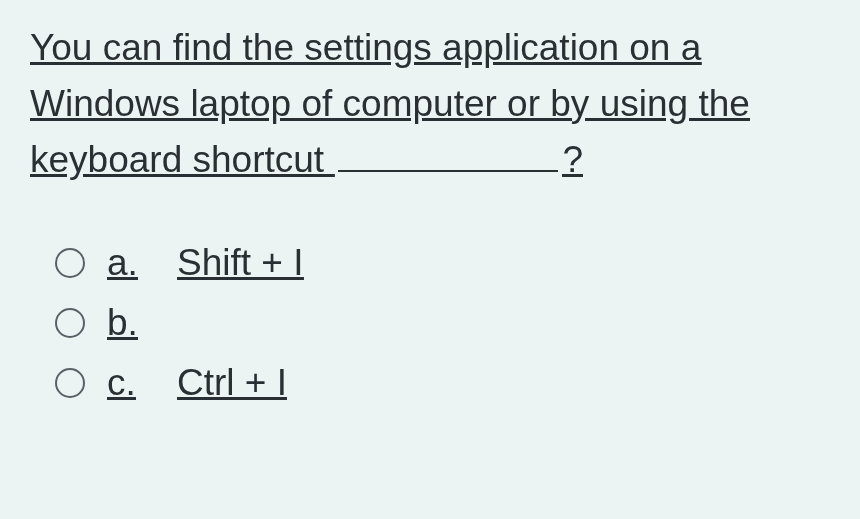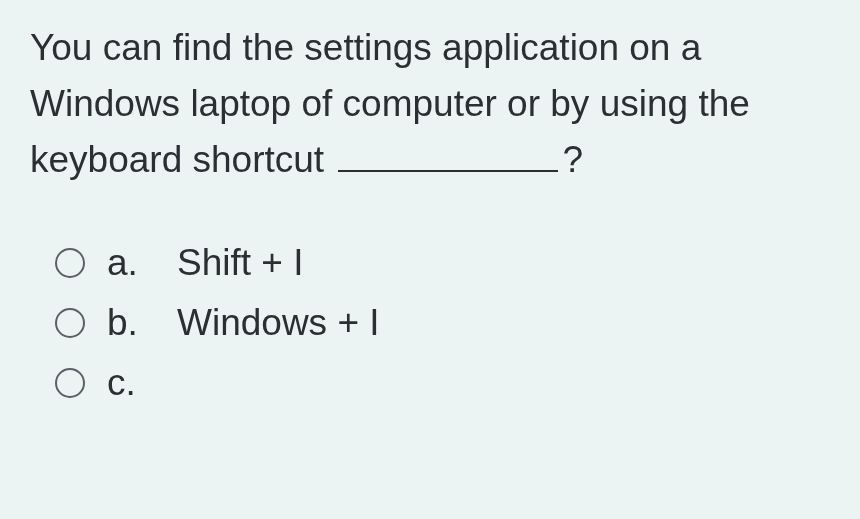--- a/index.html
+++ b/index.html
@@ -1,18 +1,19 @@
 <!DOCTYPE html>
 <html><head>
   <meta charset="utf-8">
   <style>
     * {
       box-sizing: border-box;
       margin: 0;
       padding: 0;
+      text-decoration: underline;
     }
     body {
       width: 860px;
       height: 519px;
       background-color: #ecf3f3;
       font-family: Arial, Helvetica, sans-serif;
       color: #2a2f33;
       padding: 20px 30px;
     }
     .question-text {
@@ -69,19 +70,19 @@
 
 <div class="options">
   <label class="option-row">
     <span class="radio"></span>
     <span class="option-letter">a.</span>
     <span class="option-text">Shift + I</span>
   </label>
   <label class="option-row">
     <span class="radio"></span>
     <span class="option-letter">b.</span>
-    <span class="option-text">Windows + I</span>
   </label>
   <label class="option-row">
     <span class="radio"></span>
     <span class="option-letter">c.</span>
+    <span class="option-text">Ctrl + I</span>
   </label>
 </div>
 
 </body></html>

